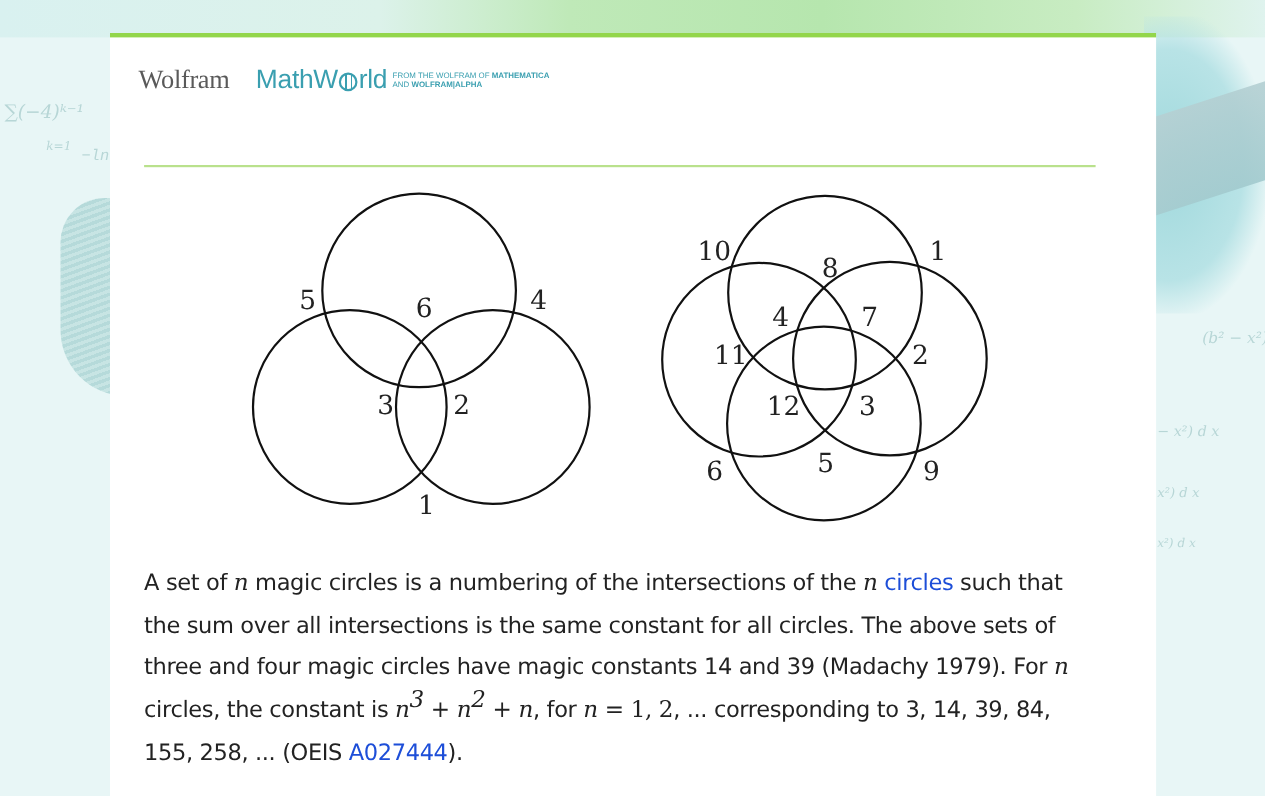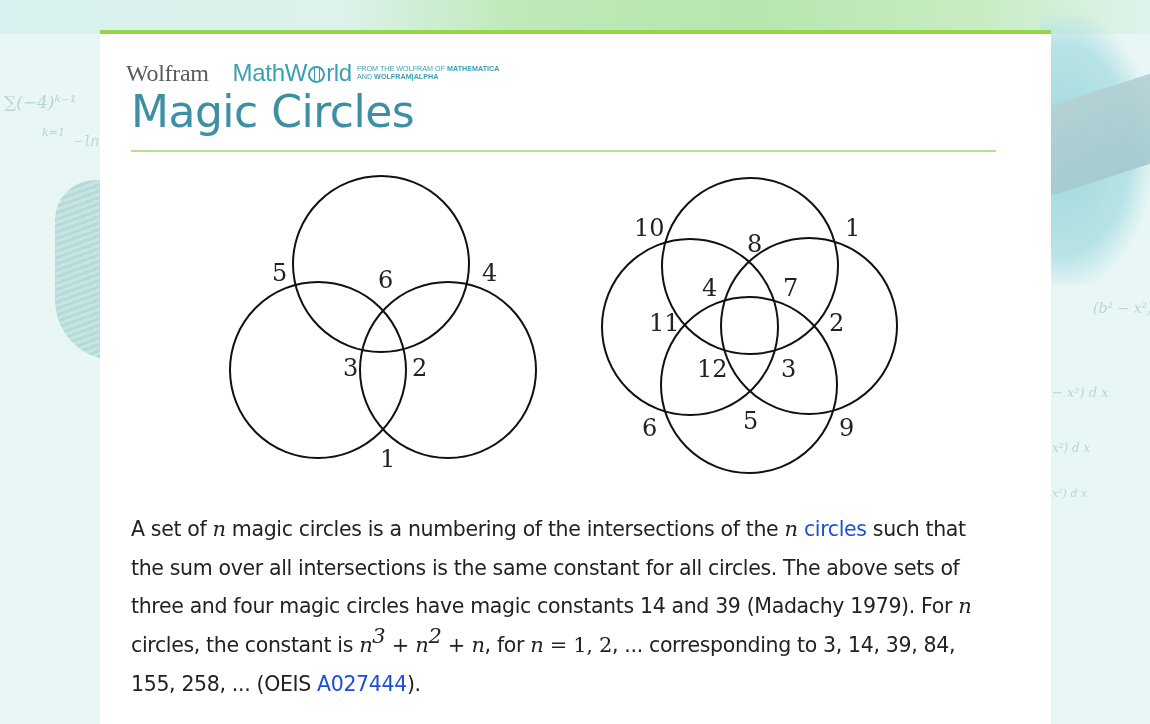--- a/index.html
+++ b/index.html
@@ -90,21 +90,20 @@
       <span>MathW</span>
         <span class="globe"></span>
         <span>rld</span>
     </span>
     <span class="logo-tag">
       <span>FROM THE WOLFRAM OF </span><b>MATHEMATICA</b><br>
       <span>AND </span><b>WOLFRAM|ALPHA</b>
     </span>
   </div>
 
-  <h1 class="title">Magic Circles</h1>
   <div class="divider"></div>
 
   <svg class="figure" width="951" height="460" viewBox="100 30 951 460" font-family="DejaVu Serif, serif" font-size="24" fill="#222">
     <g fill="none" stroke="#111" stroke-width="2">
       <circle cx="381" cy="260" r="88"></circle>
       <circle cx="318" cy="366" r="88"></circle>
       <circle cx="448" cy="366" r="88"></circle>
     </g>
     <g>
       <text x="272" y="277">5</text>

